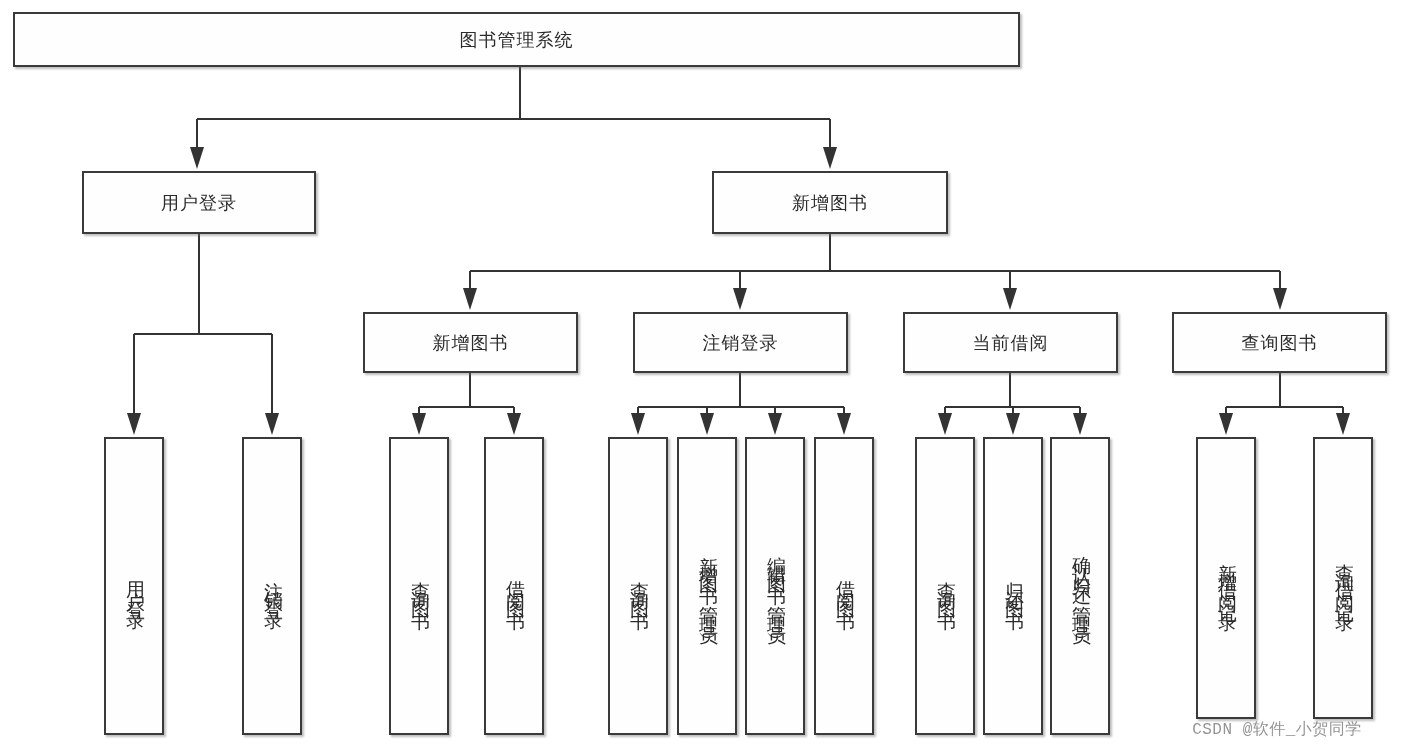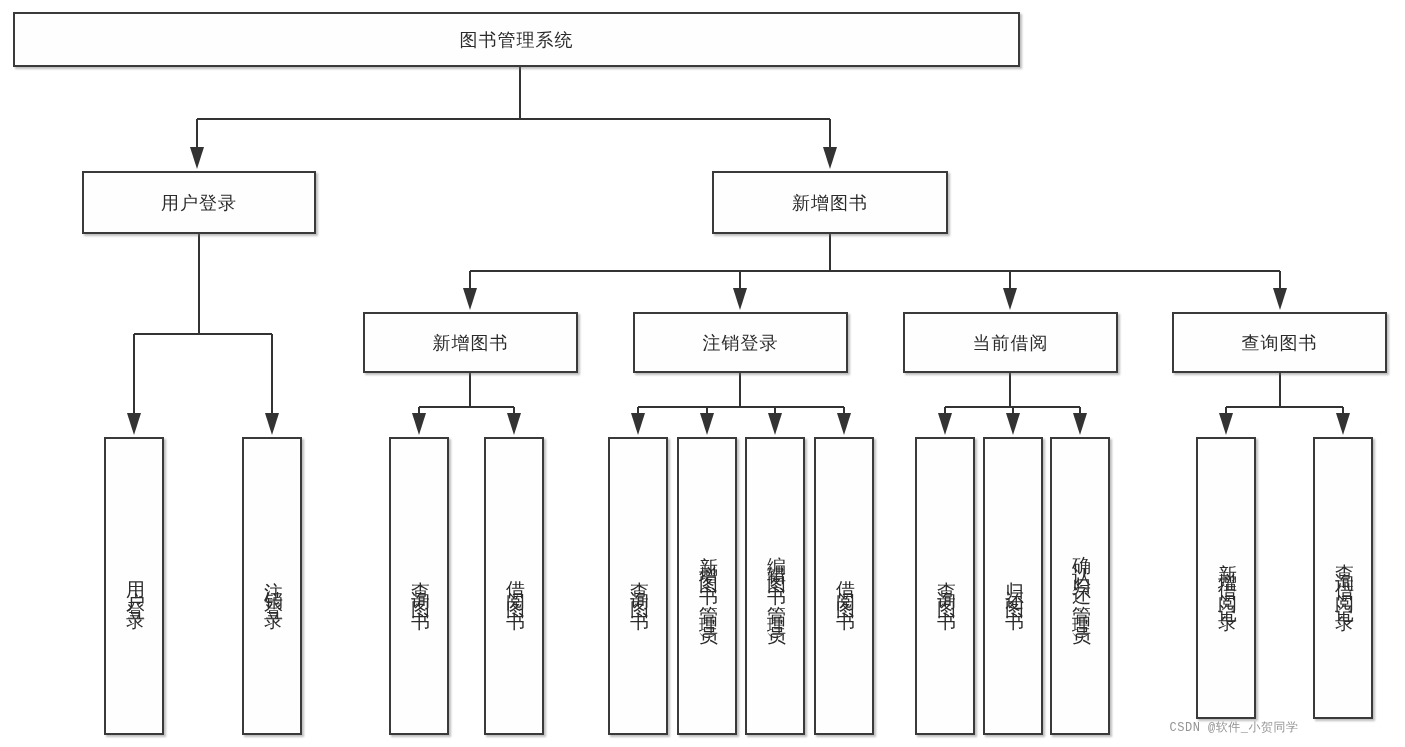--- a/index.html
+++ b/index.html
@@ -17,22 +17,22 @@
   .leaf{
     position:absolute;background:#fefefe;border:2px solid #3a3a3a;
     box-shadow:2px 2px 2px rgba(110,110,110,.45);
     display:flex;align-items:center;justify-content:center;box-sizing:border-box;
   }
   .leaf span{
     writing-mode:vertical-rl;text-orientation:mixed;
     font-size:19px;letter-spacing:10px;line-height:1;white-space:nowrap;
   }
   .watermark{
-    position:absolute;left:1124px;top:719px;width:220px;
-    font-size:12px;color:#949494;letter-spacing:0.5px;white-space:nowrap;
+    position:absolute;left:1167px;top:719px;width:220px;
+    font-size:16px;color:#949494;letter-spacing:0.5px;white-space:nowrap;
   }
 </style>
 </head>
 <body>
 
 <div class="canvas">
 
   <svg class="connectors" width="1405" height="747" viewBox="0 0 1405 747">
     <g stroke="#333333" stroke-width="2" fill="none">
       <path d="M520 67 V119 M197 119 H830 M197 119 V150 M830 119 V150"></path>

